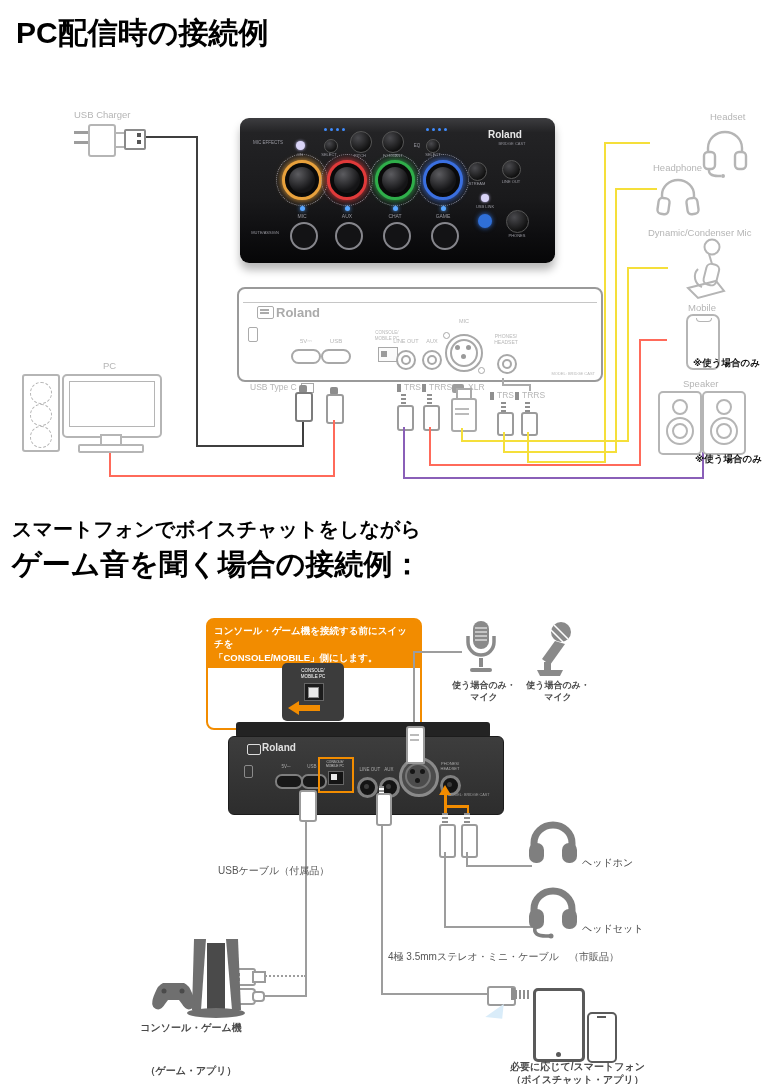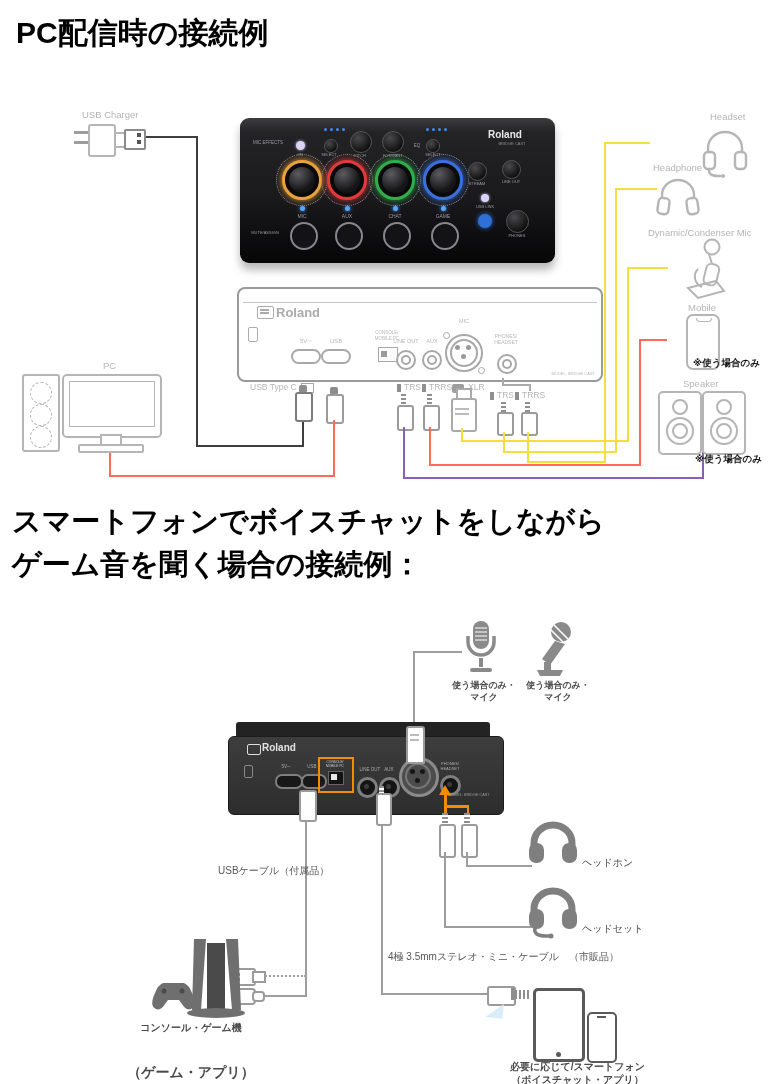--- a/index.html
+++ b/index.html
@@ -44,21 +44,21 @@
   .note{position:absolute;background:var(--noteBg);color:var(--noteText);font-size:9px;line-height:1.55;padding:5px 7px;border-radius:3px}
 </style>
 </head>
 <body>
 
 <div id="stage">
 
   <div class="ttl" style="left:16px;top:16px;font-size:30px">PC配信時の接続例</div>
 
   <div>
-    <div class="lbl" style="left:82px;top:109px">USB Charger</div>
+    <div class="lbl" style="left:74px;top:109px">USB Charger</div>
     <div class="outl" style="left:88px;top:124px;width:24px;height:29px;border-radius:3px"></div>
     <div class="seg sh c-gray" style="left:74px;top:131px;width:14px;height:3px"></div>
     <div class="seg sh c-gray" style="left:74px;top:141px;width:14px;height:3px"></div>
     <div class="outl" style="left:114px;top:132px;width:8px;height:12px;border-radius:2px"></div>
     <div class="abs" style="left:124px;top:129px;width:18px;height:17px;border:2px solid #8a8a8a;background:#fff;border-radius:2px">
       <div class="abs" style="left:11px;top:2px;width:4px;height:4px;background:#555"></div>
       <div class="abs" style="left:11px;top:9px;width:4px;height:4px;background:#555"></div>
     </div>
   </div>
 
@@ -310,23 +310,38 @@
     <div class="ring" style="left:6px;top:24px;width:24px;height:24px;border-color:#b5b5b5"></div>
     <div class="ring" style="left:12px;top:30px;width:12px;height:12px;border-color:#b5b5b5"></div>
   </div>
   <div class="outl" style="left:702px;top:391px;width:40px;height:60px;border-radius:5px">
     <div class="ring" style="left:12px;top:6px;width:12px;height:12px;border-color:#b5b5b5"></div>
     <div class="ring" style="left:6px;top:24px;width:24px;height:24px;border-color:#b5b5b5"></div>
     <div class="ring" style="left:12px;top:30px;width:12px;height:12px;border-color:#b5b5b5"></div>
   </div>
   <div class="abs" style="left:695px;top:453px;font-size:9.5px;font-weight:700;color:#111;white-space:nowrap">※使う場合のみ</div>
 
-  <div class="ttl" style="left:12px;top:506px;font-size:29px">スマートフォンでボイスチャットをしながら</div>
+  <div class="ttl" style="left:12px;top:518px;font-size:20px">スマートフォンでボイスチャットをしながら</div>
   <div class="ttl" style="left:12px;top:549px;font-size:29px">ゲーム音を聞く場合の接続例：</div>
 
+  <div class="callout" style="left:206px;top:618px;width:212px;height:108px">
+    <div class="hd">
+      <div>コンソール・ゲーム機を接続する前にスイッチを</div>
+      <div>「CONSOLE/MOBILE」側にします。</div>
+    </div>
+    <div class="abs" style="left:74px;top:43px;width:62px;height:58px;background:#3c3c3c;border-radius:5px">
+      <div class="tiny" style="left:6px;top:5px;width:50px;font-size:4.5px;color:#fff">CONSOLE/</div>
+      <div class="tiny" style="left:6px;top:11px;width:50px;font-size:4.5px;color:#fff">MOBILE PC</div>
+      <div class="abs" style="left:22px;top:20px;width:18px;height:16px;background:#1c1c1c;border:1px solid #666">
+        <div class="abs" style="left:3px;top:3px;width:9px;height:9px;background:#e9e9e9;border:1px solid #888"></div>
+      </div>
+      <div class="abs" style="left:16px;top:42px;width:22px;height:6px;background:var(--orange)"></div>
+      <div class="abs" style="left:6px;top:38px;width:0;height:0;border-top:7px solid transparent;border-bottom:7px solid transparent;border-right:11px solid var(--orange)"></div>
+    </div>
+  </div>
   <div class="seg c-orange" style="left:331px;top:726px;width:2.5px;height:32px"></div>
 
   <svg class="abs" style="left:462px;top:620px" width="38" height="58" viewBox="0 0 38 58">
     <rect x="11" y="1" width="16" height="28" rx="8" fill="#8a8a8a"></rect>
     <g stroke="#fff" stroke-width="1.2">
         <path d="M13 8 h12 M13 12 h12 M13 16 h12 M13 20 h12"></path>
       </g>
     <path d="M6 16 v6 a13 13 0 0 0 26 0 v-6" fill="none" stroke="#8a8a8a" stroke-width="3.5"></path>
     <rect x="17" y="38" width="4" height="9" fill="#8a8a8a"></rect>
     <rect x="8" y="48" width="22" height="4" rx="2" fill="#8a8a8a"></rect>
@@ -456,21 +471,21 @@
   <svg class="abs" style="left:148px;top:936px" width="126" height="84" viewBox="0 0 126 84">
     <path d="M46 3 h12 l-5 71 h-9 z" fill="#6f6f6f"></path>
     <path d="M78 3 h12 l3 71 h-9 z" fill="#6f6f6f"></path>
     <rect x="59" y="7" width="18" height="66" fill="#4a4a4a"></rect>
     <ellipse cx="68" cy="77" rx="29" ry="5" fill="#6f6f6f"></ellipse>
     <path d="M7 57 q-6 13 1 16 q5 2 9 -5 l3 -4 h11 l3 4 q4 7 9 5 q7 -3 1 -16 q-3 -8 -8 -10 h-21 q-5 2 -8 10 z" fill="#6f6f6f"></path>
     <circle cx="16" cy="55" r="2.5" fill="#4a4a4a"></circle>
       <circle cx="34" cy="55" r="2.5" fill="#4a4a4a"></circle>
   </svg>
   <div class="jp" style="left:120px;top:1021px;width:142px;font-size:10px">コンソール・ゲーム機</div>
-  <div class="jp" style="left:120px;top:1064px;width:142px;font-size:14px">（ゲーム・アプリ）</div>
+  <div class="jp" style="left:120px;top:1064px;width:142px;font-size:10px">（ゲーム・アプリ）</div>
 
   <div class="abs" style="left:486px;top:1003px;width:0;height:0;border-left:17px solid transparent;border-bottom:15px solid var(--noteBg);transform:rotate(6deg)"></div>
 
   <div class="abs" style="left:533px;top:988px;width:46px;height:68px;border:3.5px solid #5a5a5a;border-radius:5px;background:#fff">
     <div class="abs" style="left:20px;bottom:2px;width:5px;height:5px;border-radius:50%;background:#5a5a5a"></div>
   </div>
   <div class="abs" style="left:587px;top:1012px;width:26px;height:47px;border:2.5px solid #5a5a5a;border-radius:5px;background:#fff">
     <div class="abs" style="left:8px;top:2px;width:9px;height:2px;background:#5a5a5a"></div>
   </div>
   <div class="jp" style="left:500px;top:1060px;width:155px;font-size:10px">必要に応じて/スマートフォン</div>

